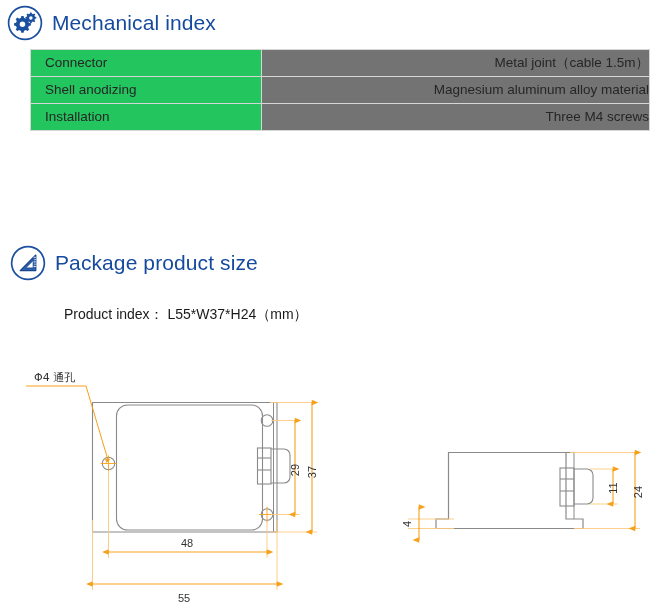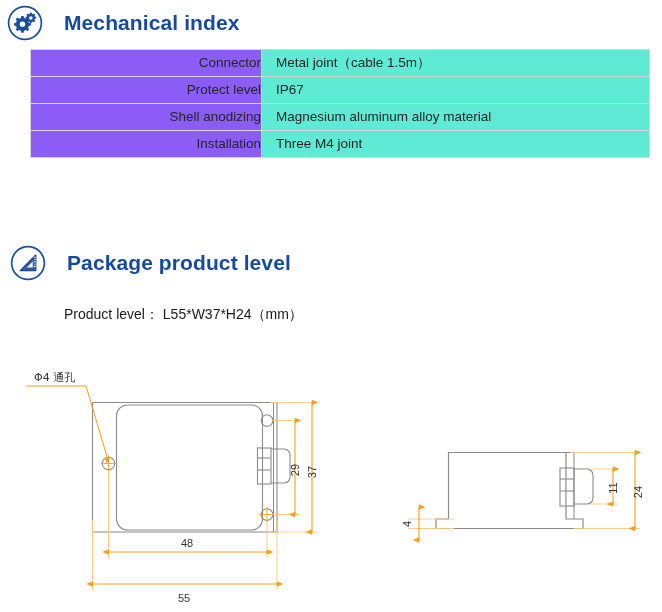--- a/index.html
+++ b/index.html
@@ -27,24 +27,24 @@
   #pkg-header  { left: 7px; top: 242px; }
 
   .section-icon {
     width: 42px;
     height: 42px;
     flex: 0 0 42px;
     display: block;
   }
   .section-title {
     font-size: 21px;
-    font-weight: bold;
+    font-weight: normal;
     color: #164A9E;
     letter-spacing: 0.1px;
-    margin-left: 18px;
+    margin-left: 6px;
     white-space: nowrap;
   }
 
   
   #spec-table {
     position: absolute;
     left: 30px;
     top: 49px;
     width: 620px;
     border-collapse: collapse;
@@ -56,25 +56,25 @@
     border: 1px solid #d6d6d6;
     padding: 0 0 0 14px;
     vertical-align: middle;
     color: #262626;
     font-size: 13.5px;
     line-height: 1.2;
     white-space: nowrap;
   }
   #spec-table td.key {
     width: 216px;
-    background: #8b5cf6;
+    background: #22c55e;
+  }
+  #spec-table td.val {
+    background: #737373;
     text-align: right;
-  }
-  #spec-table td.val {
-    background: #5eead4;
   }
 
   
   #product-size-line {
     position: absolute;
     left: 64px;
     top: 306px;
     font-size: 14px;
     color: #1a1a1a;
     white-space: nowrap;
@@ -127,54 +127,50 @@
   <div class="section-title">Mechanical index</div>
 </div>
 
 <table id="spec-table">
   <tbody>
     <tr>
       <td class="key">Connector</td>
       <td class="val">Metal joint（cable 1.5m）</td>
     </tr>
     <tr>
-      <td class="key">Protect level</td>
-      <td class="val">IP67</td>
-    </tr>
-    <tr>
       <td class="key">Shell anodizing</td>
       <td class="val">Magnesium aluminum alloy material</td>
     </tr>
     <tr>
       <td class="key">Installation</td>
-      <td class="val">Three M4 joint</td>
+      <td class="val">Three M4 screws</td>
     </tr>
   </tbody>
 </table>
 
 <div class="section-header" id="pkg-header">
   <svg class="section-icon" viewBox="0 0 42 42" aria-hidden="true">
     <circle cx="21" cy="21" r="16.4" fill="none" stroke="#1B4FA0" stroke-width="1.7"></circle>
 
     <path d="M13.2 28.6 L28.8 28.6 L28.8 13.0 Z" fill="#2E62AE" stroke="#17448E" stroke-width="1.2" stroke-linejoin="round"></path>
 
     <path d="M18.6 26.0 L26.2 26.0 L26.2 18.4 Z" fill="#ffffff" stroke="#17448E" stroke-width="0.9" stroke-linejoin="round"></path>
 
     <g stroke="#ffffff" stroke-width="0.9">
       <line x1="26.6" y1="15.3" x2="28.8" y2="15.3"></line>
       <line x1="27.4" y1="17.6" x2="28.8" y2="17.6"></line>
       <line x1="26.6" y1="19.9" x2="28.8" y2="19.9"></line>
       <line x1="27.4" y1="22.2" x2="28.8" y2="22.2"></line>
       <line x1="26.6" y1="24.5" x2="28.8" y2="24.5"></line>
     </g>
   </svg>
-  <div class="section-title">Package product level</div>
-</div>
-
-<div id="product-size-line">Product level： L55*W37*H24（mm）</div>
+  <div class="section-title">Package product size</div>
+</div>
+
+<div id="product-size-line">Product index： L55*W37*H24（mm）</div>
 
 <div id="drawing-left">
   <svg class="dwg-svg" width="340" height="250" viewBox="0 0 340 250" aria-hidden="true">
     <defs>
       <marker id="arrL" markerWidth="7" markerHeight="7" refX="6.2" refY="3" orient="auto">
         <path d="M6.4,0.4 L0.4,3 L6.4,5.6 Z" fill="#F7A01A"></path>
       </marker>
       <marker id="arrR" markerWidth="7" markerHeight="7" refX="0.8" refY="3" orient="auto">
         <path d="M0.6,0.4 L6.6,3 L0.6,5.6 Z" fill="#F7A01A"></path>
       </marker>

